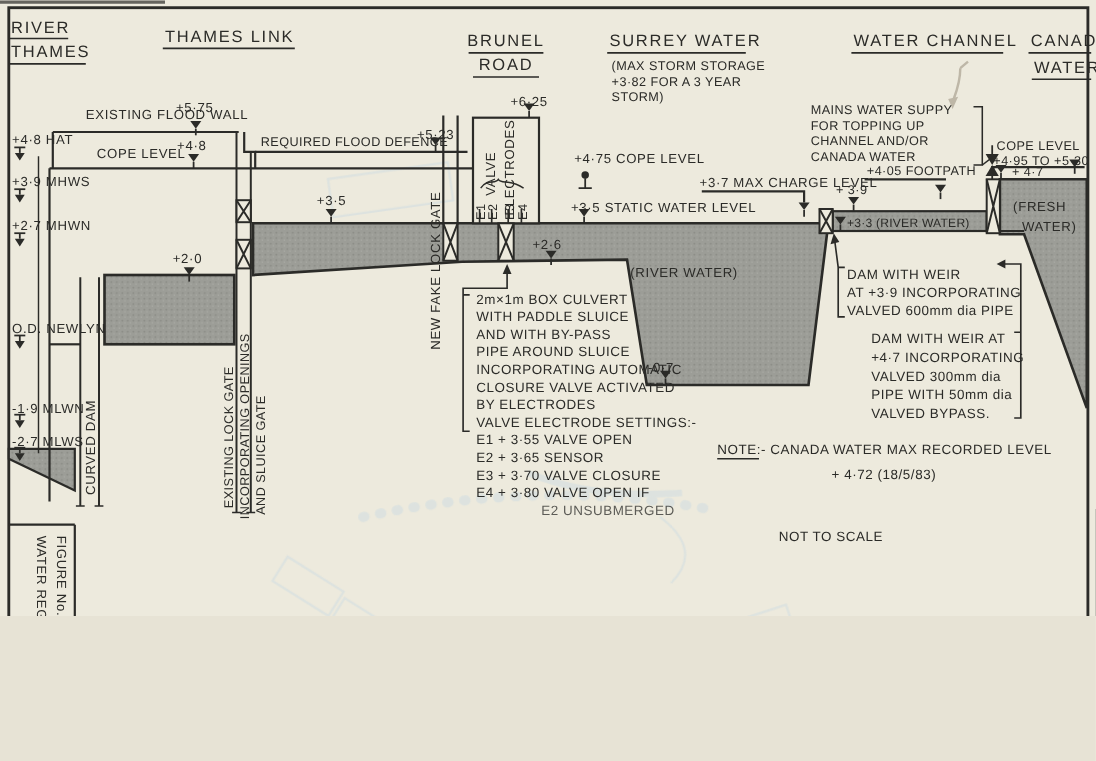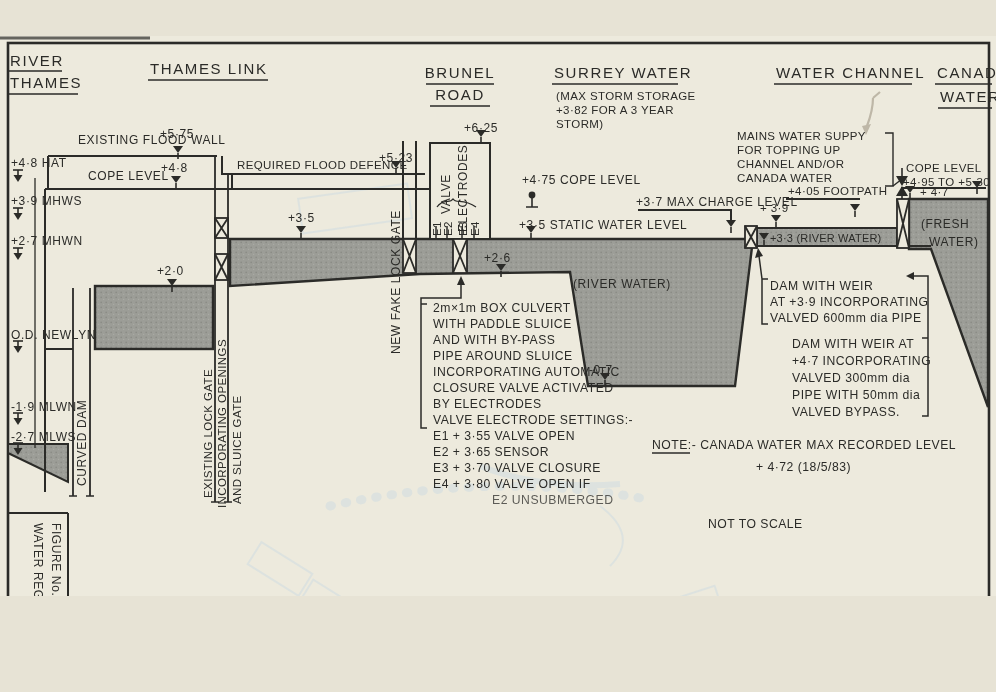--- a/index.html
+++ b/index.html
@@ -1,16 +1,16 @@
 <!DOCTYPE html>
 <html><head>
 <meta charset="utf-8">
 <style>
   html,body{margin:0;padding:0;background:#e7e3d5;}
-  .page{width:996px;height:560px;position:relative;overflow:hidden;background:#737373;margin-top:36px;}
+  .page{width:996px;height:560px;position:relative;overflow:hidden;background:#737373;}
   svg{display:block;}
   text{font-family:"Liberation Sans","DejaVu Sans",sans-serif;fill:#2b2b28;}
   .h{font-size:15px;letter-spacing:1.6px;}
   .l{font-size:12px;letter-spacing:.6px;}
   .s{font-size:11.5px;letter-spacing:.4px;}
   .n{font-size:12.2px;letter-spacing:.5px;}
   .v{font-size:12px;letter-spacing:.6px;}
 </style>
 </head>
 <body>

